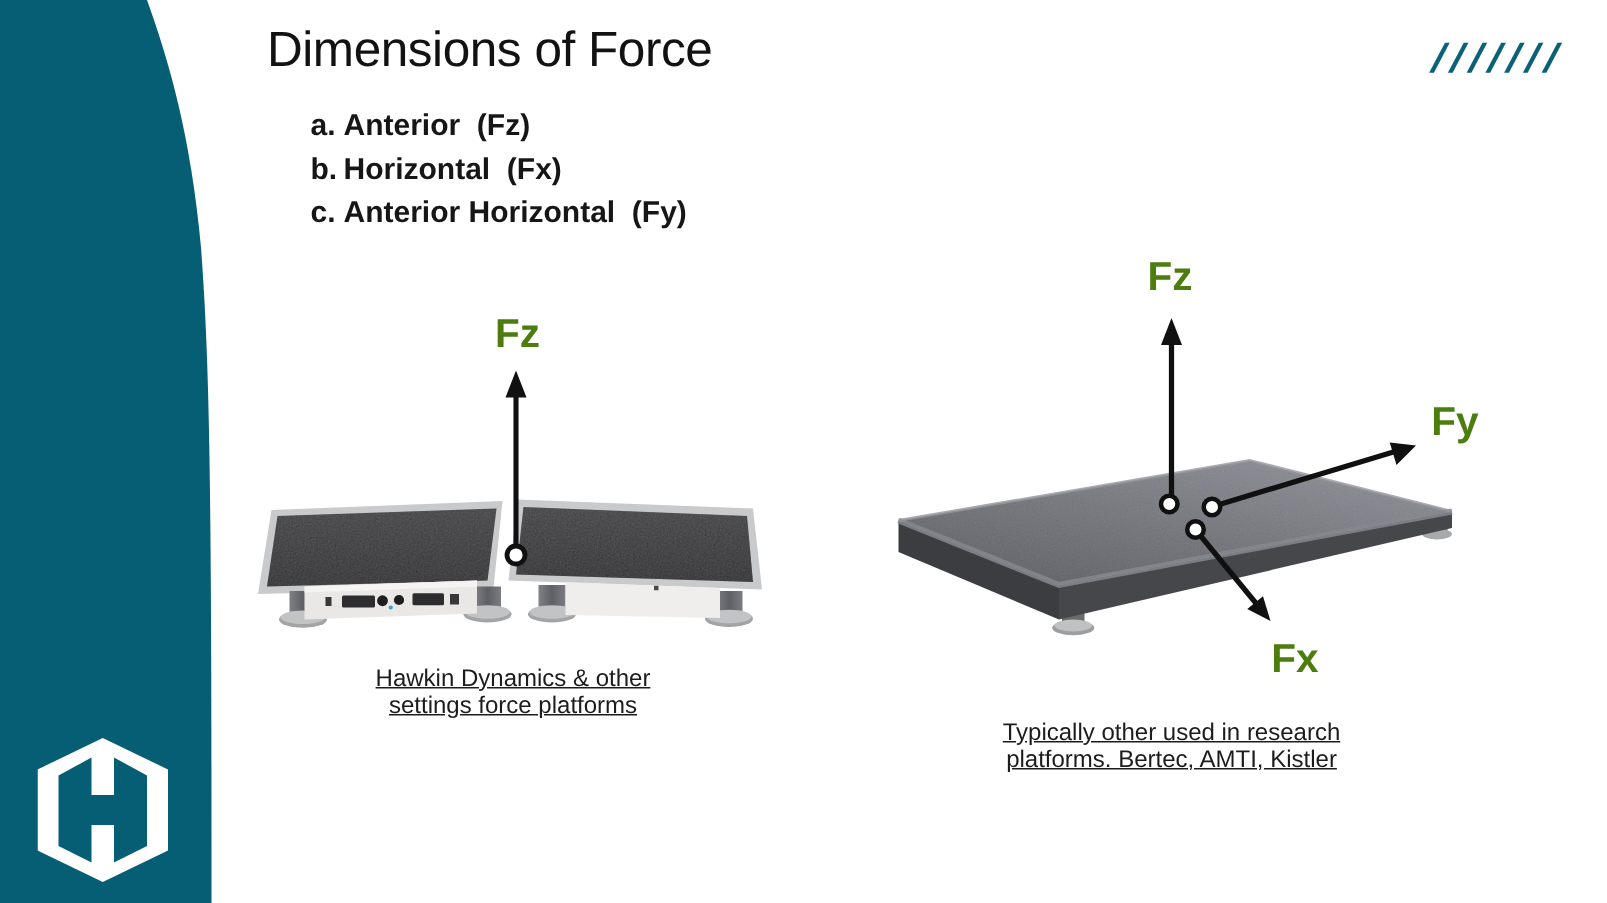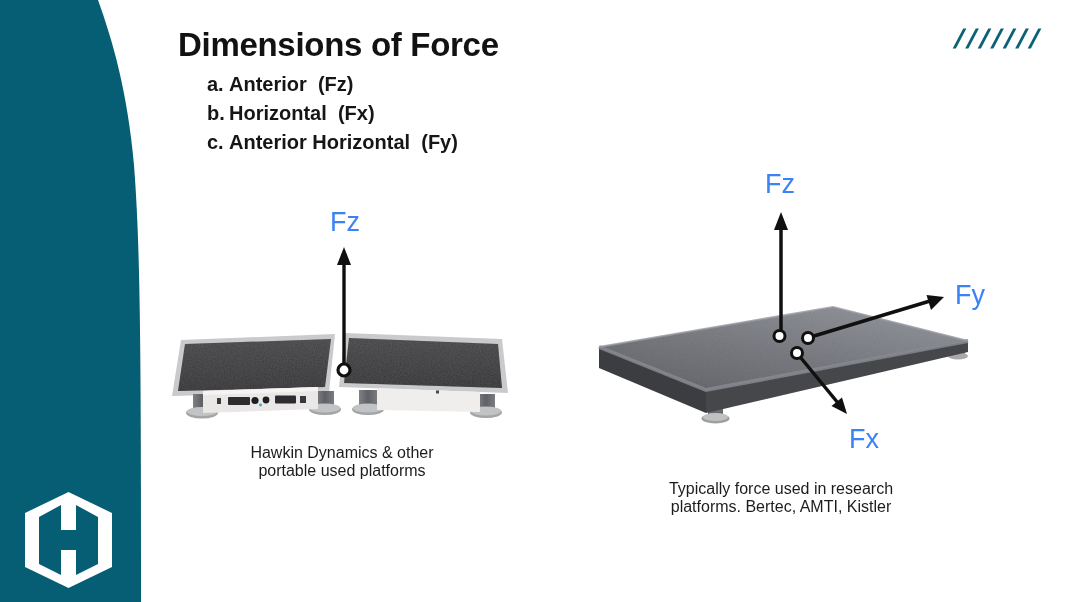--- a/index.html
+++ b/index.html
@@ -27,61 +27,61 @@
     font-weight:700;
     font-style:italic;
     letter-spacing:5px;
     transform:skewX(-8deg);
     line-height:27px;
     white-space:pre;
   }
 
   
   #title{
-    left:178px;top:26px;
+    left:178px;top:14px;
     font-size:33px;
-    font-weight:700;
+    font-weight:400;
     letter-spacing:-0.3px;
     line-height:38px;
     color:#121212;
     margin:0;
   }
   #force-list{left:207px;top:70px;list-style:none;margin:0;padding:0;}
   #force-list li{
     display:flex;
     font-size:20px;
     font-weight:600;
     line-height:29px;
     color:#161616;
     white-space:pre;
   }
   #force-list .marker{width:22px;}
 
   
   .force-label{
     font-size:27px;
-    font-weight:400;
-    color:#3b82f6;
+    font-weight:700;
+    color:#4d7c0f;
     text-align:center;
     line-height:27px;
     width:36px;
   }
   #left-fz-label{left:327px;top:209px;}
   #right-fz-label{left:762px;top:171px;}
-  #right-fy-label{left:952px;top:282px;}
+  #right-fy-label{left:952px;top:268px;}
   #right-fx-label{left:843px;top:426px;text-align:right;}
 
   
   .caption{
     text-align:center;
     font-size:16px;
     line-height:17.5px;
     color:#1c1c1c;
   }
-  .caption span{display:block;}
+  .caption span{display:block;text-decoration:underline;}
   #left-caption{left:232px;top:444px;width:220px;}
   #right-caption{left:651px;top:480px;width:260px;}
 
   svg{display:block;}
 </style>
 </head>
 <body>
 
 <div class="slide">
 
@@ -176,21 +176,21 @@
       <line x1="176" y1="128" x2="176" y2="22" stroke="#101010" stroke-width="3.4"></line>
       <polygon points="176,7 169,25 183,25" fill="#101010"></polygon>
       <circle cx="176" cy="130" r="6" fill="#ffffff" stroke="#101010" stroke-width="3.2"></circle>
     </g>
   </svg>
 
   <div id="left-fz-label" class="abs force-label">Fz</div>
 
   <div id="left-caption" class="abs caption">
     <span>Hawkin Dynamics &amp; other</span>
-    <span>portable used platforms</span>
+    <span>settings force platforms</span>
   </div>
 
   <svg class="abs" style="left:585px;top:200px" width="400" height="232" viewBox="0 0 400 232">
     <defs>
       <linearGradient id="plateTopGrad" x1="0.9" y1="0" x2="0.1" y2="1">
         <stop offset="0" stop-color="#888b92"></stop>
           <stop offset="0.55" stop-color="#6b6d73"></stop>
           <stop offset="1" stop-color="#55575c"></stop>
       </linearGradient>
     </defs>
@@ -230,17 +230,17 @@
       <polygon points="262,214 246.5,206 257,197.5" fill="#101010"></polygon>
       <circle cx="212" cy="153" r="5.5" fill="#ffffff" stroke="#101010" stroke-width="3"></circle>
     </g>
   </svg>
 
   <div id="right-fz-label" class="abs force-label">Fz</div>
   <div id="right-fy-label" class="abs force-label">Fy</div>
   <div id="right-fx-label" class="abs force-label">Fx</div>
 
   <div id="right-caption" class="abs caption">
-    <span>Typically force used in research</span>
+    <span>Typically other used in research</span>
     <span>platforms. Bertec, AMTI, Kistler</span>
   </div>
 
 </div>
 
 </body></html>

